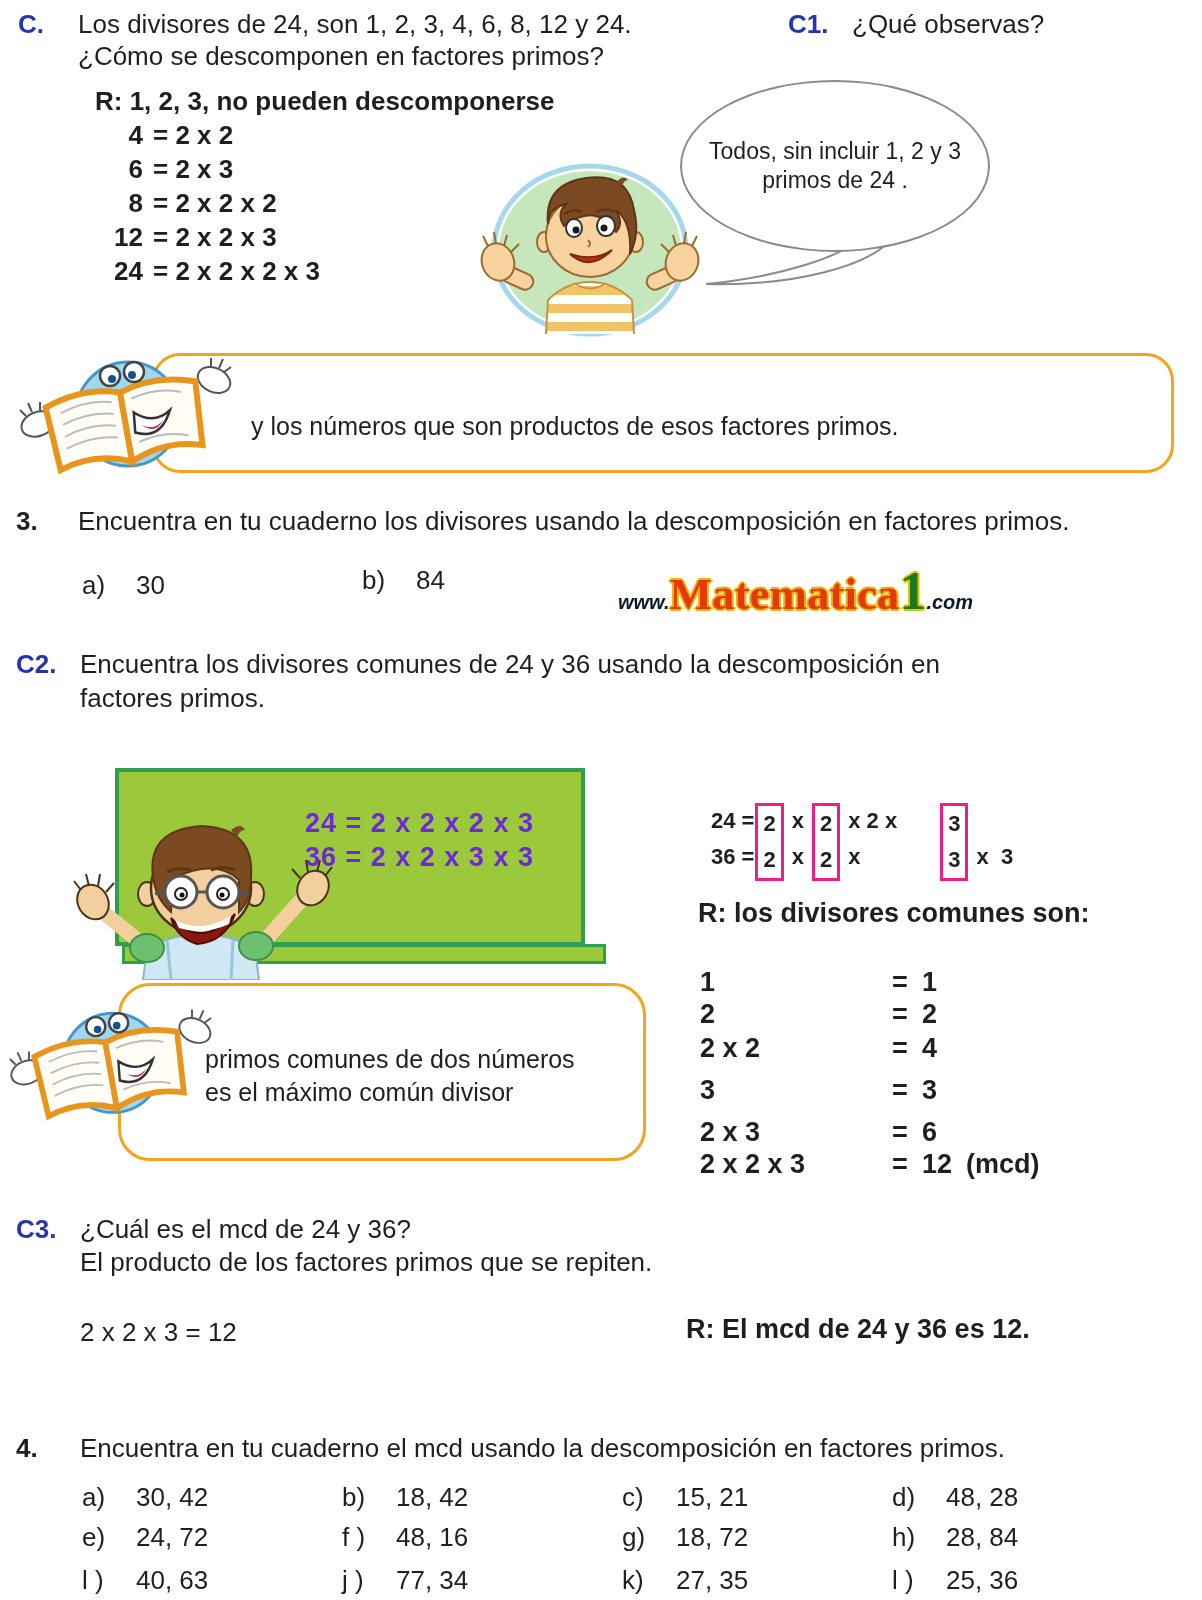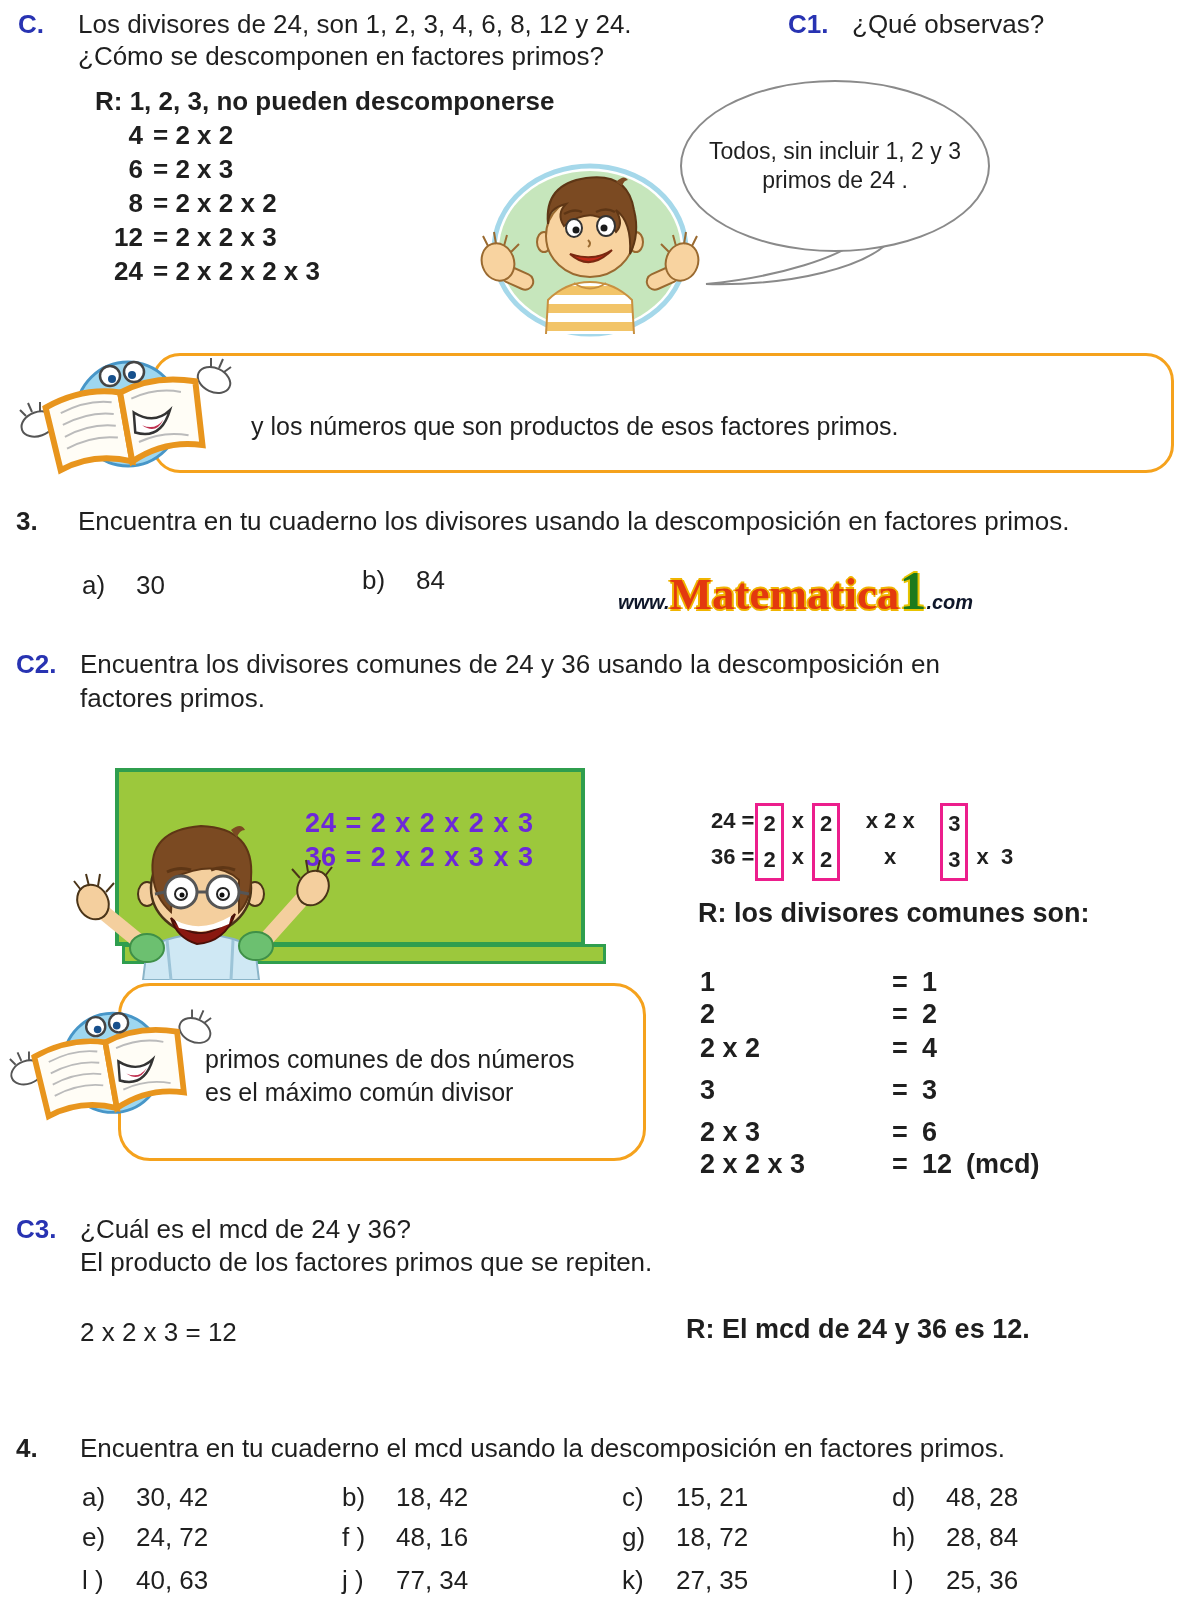--- a/index.html
+++ b/index.html
@@ -26,21 +26,21 @@
   .board-line{position:absolute;color:#6d28d9;font-weight:bold;font-size:27px;letter-spacing:1px;white-space:nowrap;}
   .tray{position:absolute;left:122px;top:944px;width:478px;height:14px;background:#9cc83c;border:3px solid #2f9e4e;z-index:2;}
   
   .fgrid{position:absolute;left:698px;top:803px;display:flex;align-items:stretch;
          font-size:22px;font-weight:bold;z-index:2;margin-left:13px;}
   .fcol{display:flex;flex-direction:column;}
   .fcol span{line-height:36px;height:36px;white-space:pre;}
   .fcol.flabels span{text-align:right;}
   .fbox{border:3px solid #ec1e8c;padding:0 5px;margin:0 1px;text-align:center;}
   .fplain{padding:0 7px;}
-  .fmid2{align-items:center;min-width:84px;}
+  .fmid2{align-items:flex-start;min-width:84px;}
   
   .dlist{position:absolute;left:700px;top:966px;font-size:27px;font-weight:bold;z-index:2;}
   .drow{display:flex;line-height:32px;}
   .dexpr{width:178px;white-space:pre;}
   .deq{width:44px;text-align:center;}
   .dsuf{margin-left:14px;}
   
   .ex-item{position:absolute;display:flex;font-size:26px;}
   .ex-label{width:54px;}
   .logo{position:absolute;left:618px;top:560px;display:flex;align-items:baseline;z-index:2;}

